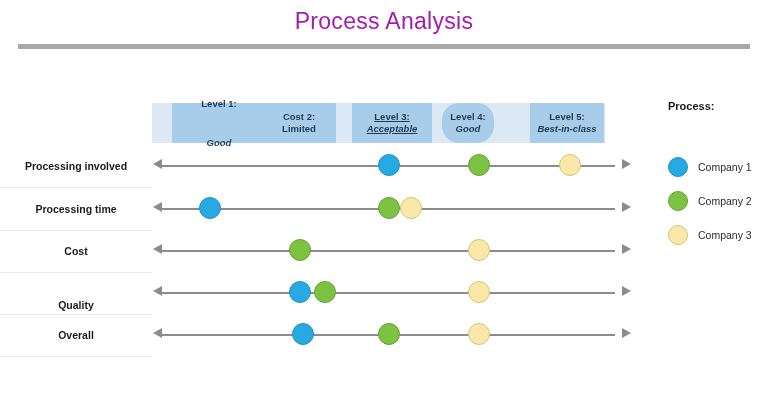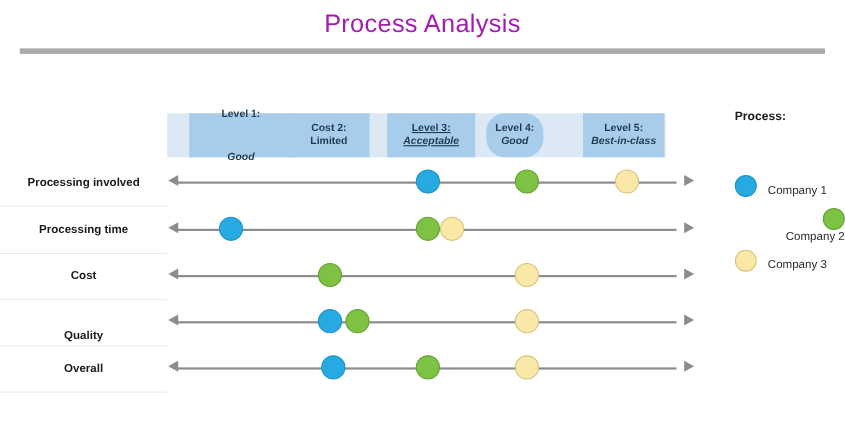--- a/index.html
+++ b/index.html
@@ -91,21 +91,21 @@
   .dot.c2{background:#7dc242;border:1px solid #63a232;}
   .dot.c3{background:#fae8a8;border:1px solid #d8c277;}
 
   
   .legend-title{
     position:absolute;left:668px;top:100px;
     font-size:11px;font-weight:700;color:#1a1a1a;
   }
   .legend-item{
     position:absolute;left:668px;width:100px;height:24px;
-    display:flex;align-items:flex-end;
+    display:flex;align-items:center;
   }
   .legend-swatch{
     width:20px;height:20px;border-radius:50%;box-sizing:border-box;flex:0 0 auto;
   }
   .legend-swatch.c1{background:#27aae1;border:1px solid #1d93c4;}
   .legend-swatch.c2{background:#7dc242;border:1px solid #63a232;}
   .legend-swatch.c3{background:#fae8a8;border:1px solid #d8c277;}
   .legend-label{
     margin-left:10px;font-size:10.5px;color:#2b2b2b;white-space:nowrap;
   }
@@ -203,21 +203,21 @@
         <div class="dot c3" style="left: 316px;"></div>
       </div>
     </div>
 
   <div class="legend-title">Process:</div>
   <div id="legend-host">
       <div class="legend-item" style="top: 155px;">
         <span class="legend-swatch c1"></span>
         <span class="legend-label">Company 1</span>
       </div>
-      <div class="legend-item" style="top: 189px; flex-direction: column;">
+      <div class="legend-item" style="top: 189px;">
         <span class="legend-swatch c2"></span>
         <span class="legend-label">Company 2</span>
       </div>
       <div class="legend-item" style="top: 223px;">
         <span class="legend-swatch c3"></span>
         <span class="legend-label">Company 3</span>
       </div>
     </div>
 
 

